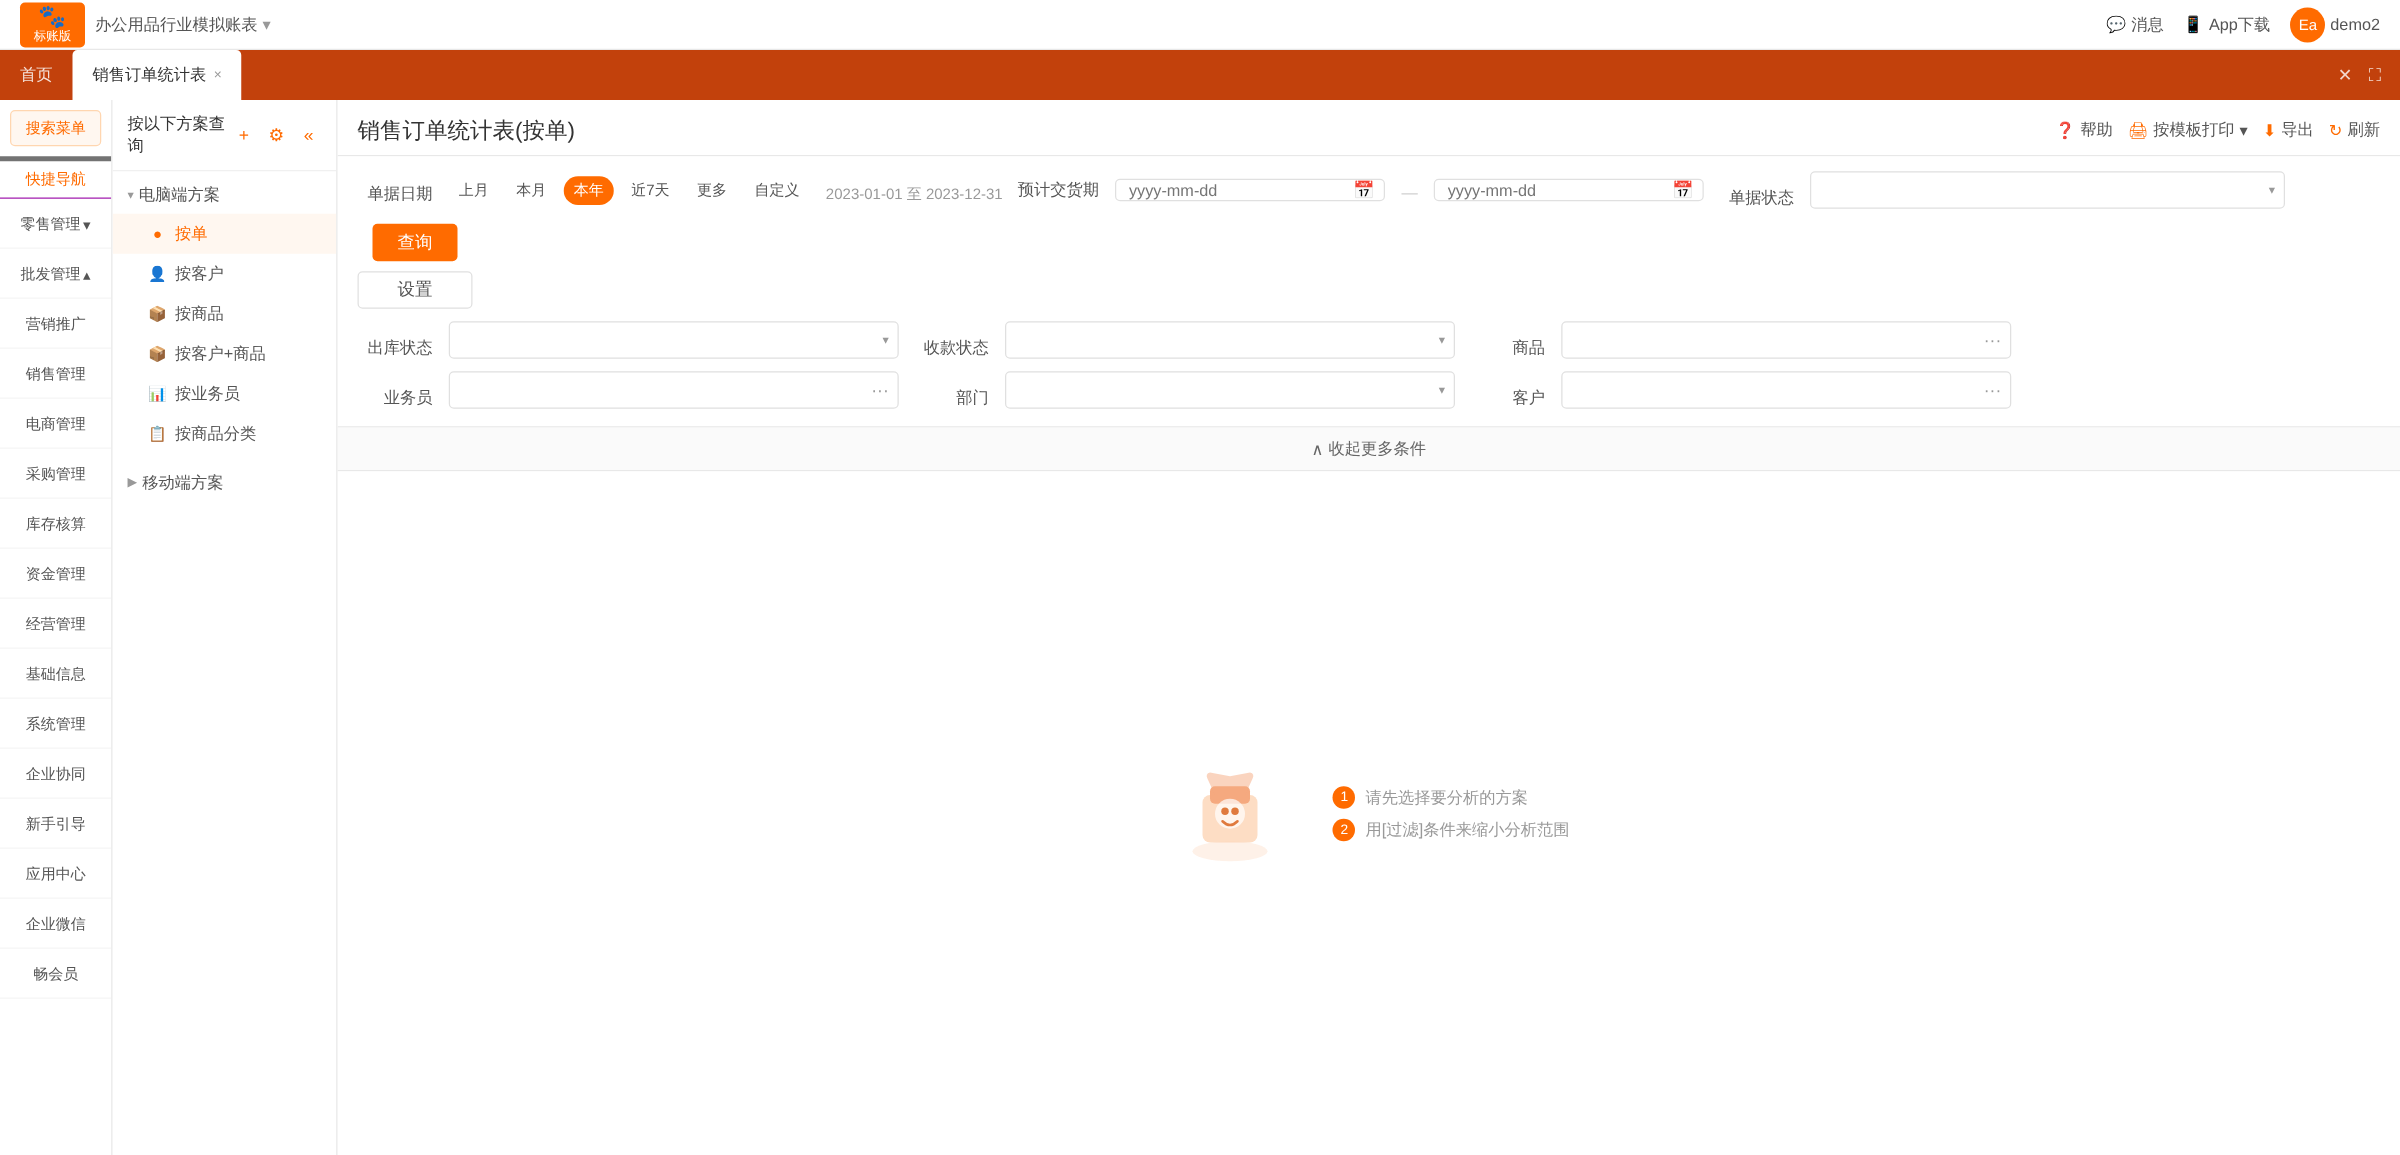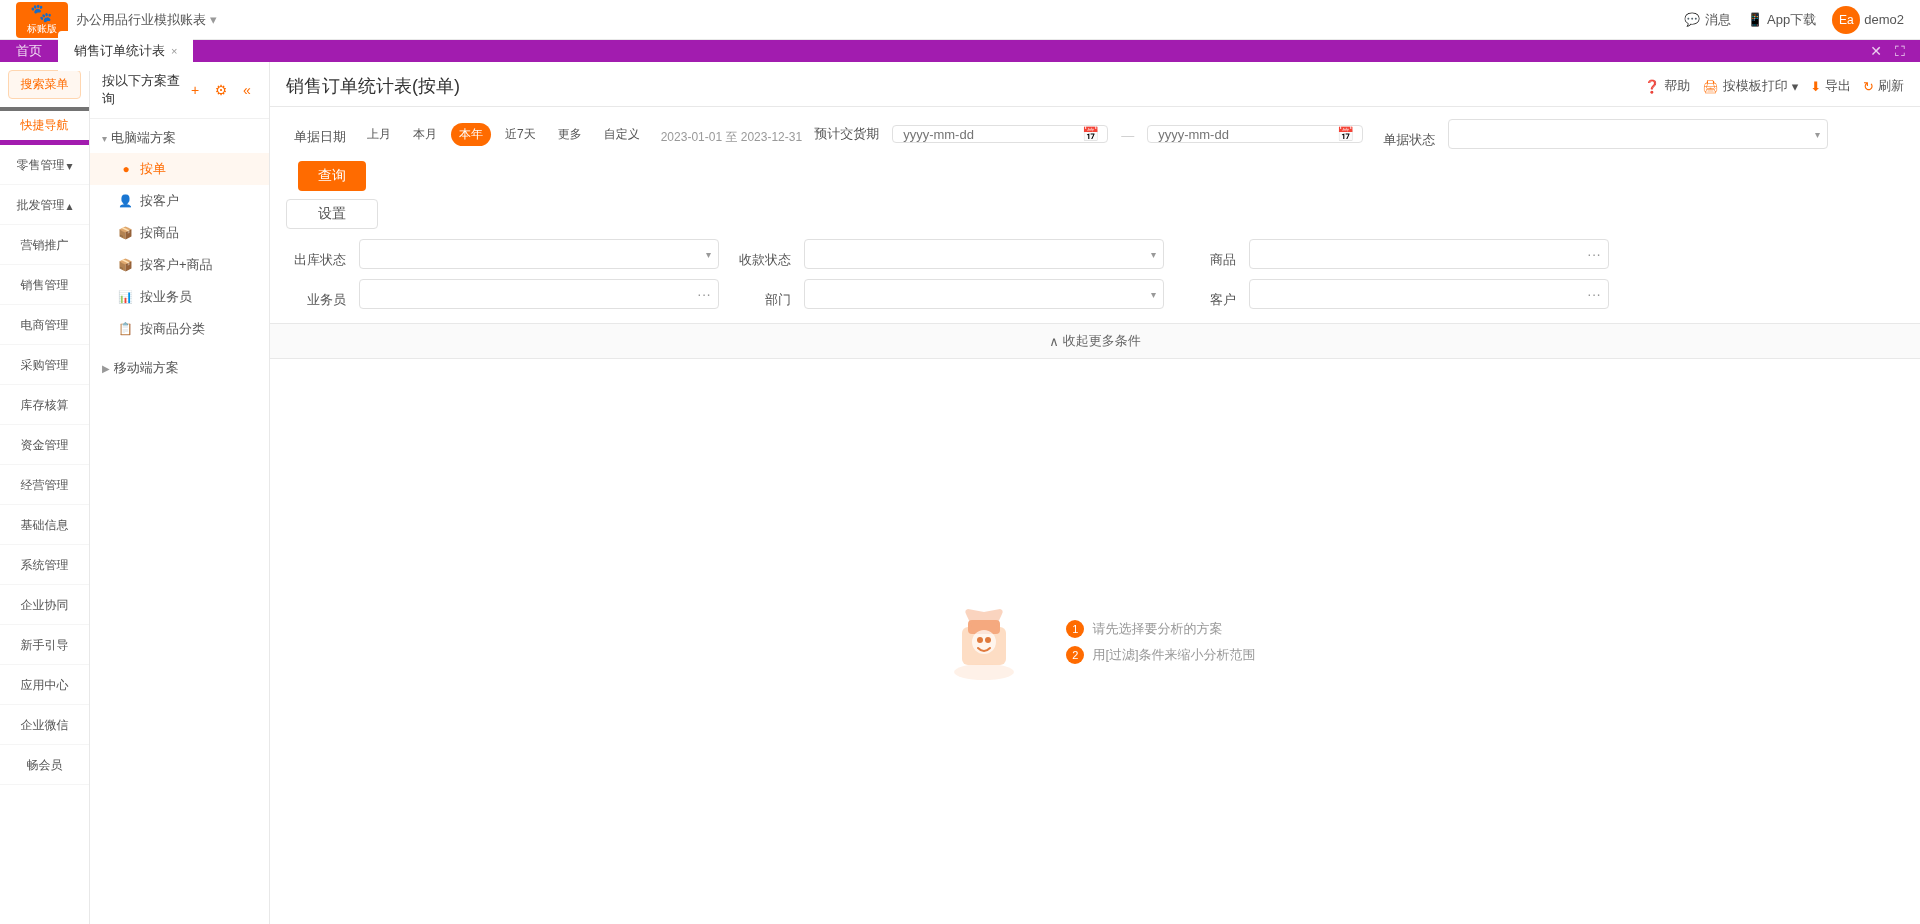--- a/index.html
+++ b/index.html
@@ -11,37 +11,37 @@
     .logo-box { width: 52px; height: 36px; background: #ff6b00; border-radius: 4px; display: flex; flex-direction: column; align-items: center; justify-content: center; }
     .logo-icon { color: #fff; font-size: 18px; line-height: 1; }
     .logo-text { color: #fff; font-size: 10px; }
     .topbar-center { color: #555; font-size: 13px; display: flex; align-items: center; gap: 4px; }
     .topbar-center .caret { color: #999; }
     .topbar-right { display: flex; align-items: center; gap: 16px; color: #555; font-size: 13px; }
     .topbar-right .icon-btn { display: flex; align-items: center; gap: 4px; cursor: pointer; }
     .avatar { width: 28px; height: 28px; border-radius: 50%; background: #ff6b00; display: flex; align-items: center; justify-content: center; color: #fff; font-size: 12px; }
 
     
-    .tabbar { height: 22px; background: #a21caf; display: flex; align-items: center; padding: 0 0; flex-shrink: 0; }
+    .tabbar { height: 40px; background: #c2410c; display: flex; align-items: center; padding: 0 0; flex-shrink: 0; }
     .tab { height: 40px; display: flex; align-items: center; padding: 0 16px; cursor: pointer; color: rgba(255,255,255,0.85); font-size: 13px; }
     .tab.home { background: transparent; }
     .tab.active { background: #fff; color: #333; border-radius: 4px 4px 0 0; position: relative; }
     .tab .close-icon { margin-left: 6px; color: #999; font-size: 11px; cursor: pointer; }
     .tab-filler { flex: 1; }
     .window-controls { display: flex; align-items: center; gap: 8px; margin-right: 12px; }
     .win-btn { width: 16px; height: 16px; display: flex; align-items: center; justify-content: center; color: rgba(255,255,255,0.8); cursor: pointer; font-size: 14px; }
 
     
     .main-layout { display: flex; flex: 1; overflow: hidden; }
 
     
     .sidebar { width: 90px; background: #fff; border-right: 1px solid #e8e8e8; display: flex; flex-direction: column; overflow-y: auto; flex-shrink: 0; }
     .sidebar-search { padding: 8px; border-bottom: 4px solid #737373; }
     .sidebar-search-btn { width: 100%; background: #fff7f0; border: 1px solid #ffd6b0; border-radius: 4px; padding: 5px 0; color: #ff6b00; font-size: 12px; text-align: center; cursor: pointer; }
-    .sidebar-nav-btn { padding: 6px 8px; color: #ff6b00; font-size: 12px; text-align: center; cursor: pointer; border-bottom: 5px solid #a21caf; }
+    .sidebar-nav-btn { padding: 6px 8px; color: #ff6b00; font-size: 12px; text-align: center; cursor: pointer; border-bottom: 1px solid #a21caf; }
 
     
     .content-area { flex: 1; display: flex; overflow: hidden; }
 
     
     .scheme-panel { width: 180px; background: #fff; border-right: 1px solid #e8e8e8; flex-shrink: 0; overflow-y: auto; }
     .scheme-panel-header { padding: 10px 12px; display: flex; align-items: center; justify-content: flex-start; border-bottom: 1px solid #f0f0f0; }
     .scheme-panel-title { color: #333; font-size: 13px; font-weight: 500; }
     .scheme-panel-actions { display: flex; gap: 6px; align-items: center; }
     .scheme-action-btn { width: 20px; height: 20px; display: flex; align-items: center; justify-content: center; color: #ff6b00; cursor: pointer; font-size: 14px; border-radius: 3px; }

